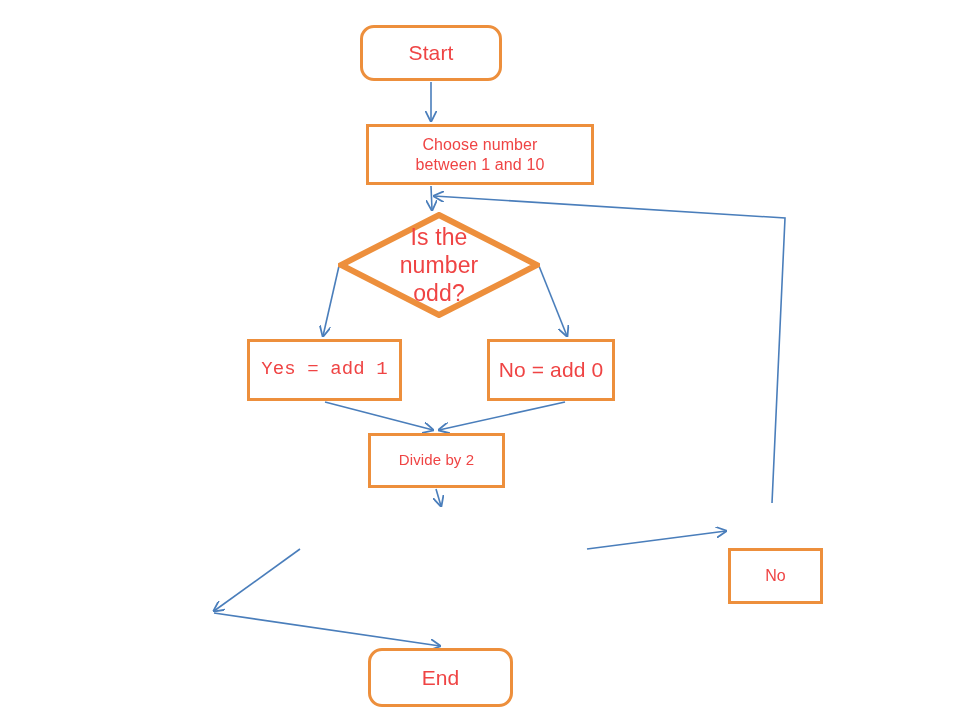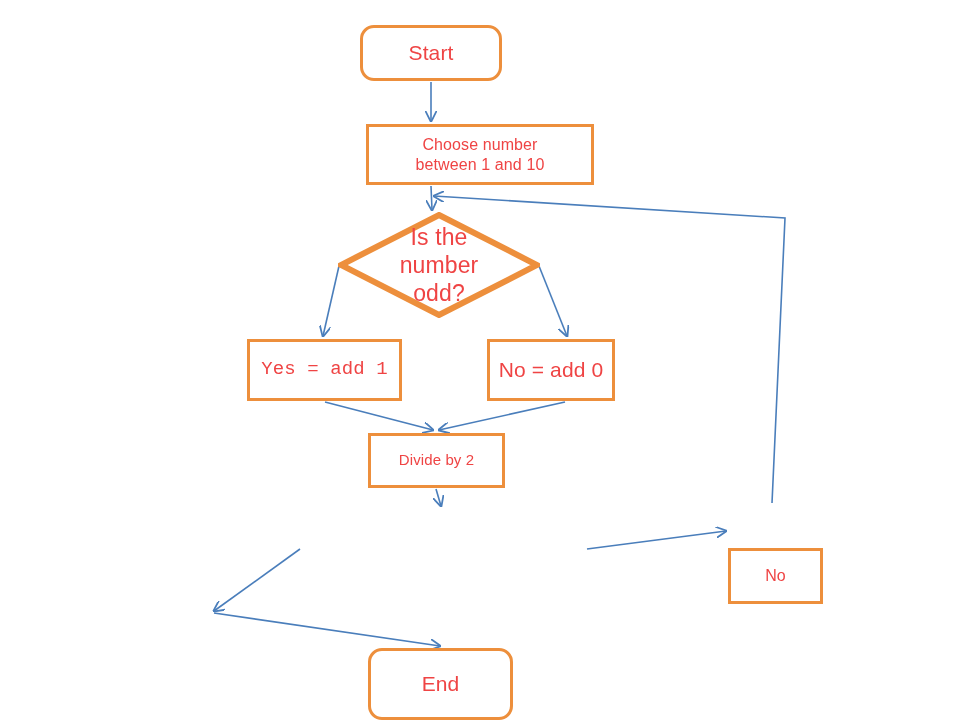--- a/index.html
+++ b/index.html
@@ -69,21 +69,21 @@
   
   #node-start      { left: 360px; top: 25px;  width: 142px; height: 56px;  font-size: 21px; }
   #node-choose     { left: 318px; top: 124px; width: 228px; height: 61px;  font-size: 16px; margin-left: 48px; }
   #node-odd        { left: 338px; top: 212px; width: 202px; height: 106px; font-size: 23px; }
   #node-yesadd     { left: 247px; top: 339px; width: 155px; height: 62px;  font-size: 19px; font-family: Liberation Mono, monospace; }
   #node-noadd      { left: 487px; top: 339px; width: 128px; height: 62px;  font-size: 21px; }
   #node-divide     { left: 368px; top: 433px; width: 137px; height: 55px;  font-size: 15px; align-items: center; }
   #node-equals-one { left: 300px; top: 509px; width: 286px; height: 79px;  font-size: 19px; }
   #node-no         { left: 728px; top: 504px; width: 95px;  height: 56px;  font-size: 16px; margin-top: 44px; }
   #node-yes        { left: 120px; top: 584px; width: 91px;  height: 57px;  font-size: 20px; }
-  #node-end        { left: 368px; top: 648px; width: 145px; height: 72px;  font-size: 21px; text-align: right; }
+  #node-end        { left: 368px; top: 648px; width: 145px; height: 59px;  font-size: 21px; text-align: right; }
 
   
   #node-equals-one .label { transform: translateY(6px); }
 </style>
 </head>
 <body>
 
 <div id="canvas">
 
   <svg id="edges" viewBox="0 0 960 720" width="960" height="720" xmlns="http://www.w3.org/2000/svg">

